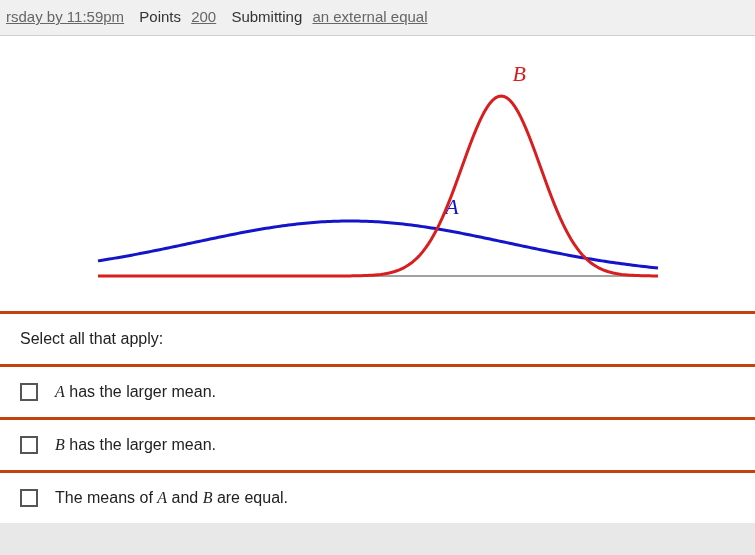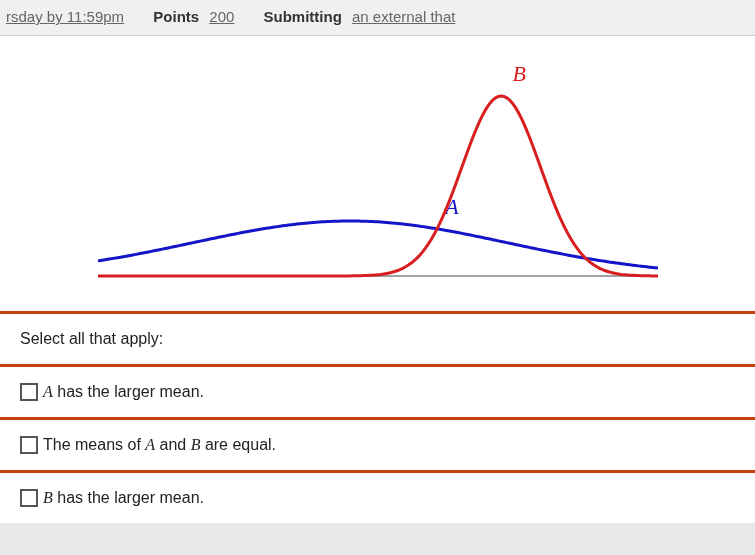--- a/index.html
+++ b/index.html
@@ -12,23 +12,23 @@
       overflow: hidden;
     }
     .header {
       padding: 8px 0 10px 0;
       font-size: 15px;
       color: #555;
       border-bottom: 1px solid #d0d0d0;
       background: #f0f0f0;
     }
     .header span.label {
-      font-weight: 700;
+      font-weight: 400;
       color: #333;
-      margin-left: 25px;
+      margin-left: 11px;
     }
     .header span.value {
       color: #666;
       margin-left: 6px;
       text-decoration: underline;
     }
     .chart-panel {
       background: #fff;
       margin: 0;
       padding: 10px 10px 20px 10px;
@@ -37,21 +37,21 @@
     .prompt-row, .option-row {
       background: #fff;
       border-top: 3px solid #c2410c;
       padding: 16px 20px;
       font-size: 16px;
       color: #222;
     }
     .option-row {
       display: flex;
       align-items: flex-start;
-      gap: 5px;
+      gap: 17px;
     }
     .checkbox {
       width: 18px;
       height: 18px;
       border: 2px solid #555;
       background: #fff;
       flex-shrink: 0;
     }
     .italic { font-style: italic; font-family: "Times New Roman", serif; }
     .curve-label {
@@ -61,21 +61,21 @@
     }
   </style>
 </head>
 <body>
 
 <div class="header">
   <span class="value">rsday by 11:59pm</span>
   <span class="label">Points</span>
   <span class="value">200</span>
   <span class="label">Submitting</span>
-  <span class="value">an external that</span>
+  <span class="value">an external equal</span>
 </div>
 
 <div class="chart-panel">
   <svg id="chart-svg" width="580" height="245" viewBox="0 0 580 245">
       <line x1="10" x2="570" y1="230" y2="230" stroke="#444" stroke-width="1"></line>
       <polyline points="10,214.88210557270975 12.8,214.4444320133252 15.600000000000001,213.99919061246186 18.4,213.54645273135682 21.200000000000003,213.08629903351118 24,212.61881964355513 26.8,212.14411429529076 29.6,211.66229246832148 32.400000000000006,211.17347351268887 35.2,210.67778676094724 38,210.17537162711983 40.8,209.6663776919955 43.6,209.1509647742406 46.4,208.62930298681997 49.2,208.1015727782403 52,207.5679649581515 54.800000000000004,207.02868070686498 57.6,206.4839315683737 60.4,205.93393942648518 63.2,205.3789364637078 66,204.81916510256121 68.8,204.25487792901342 71.6,203.68633759778018 74.4,203.1138167192581 77.2,202.53759772789803 80,201.9579727318641 82.8,201.37524334386137 85.60000000000001,200.78972049305602 88.4,200.20172421805208 91.19999999999999,199.61158344093195 94,199.01963572240905 96.8,198.42622699818634 99.60000000000001,197.83171129665703 102.4,197.2364504381298 105.2,196.64081371580517 108,196.04517755877555 110.8,195.44992517736665 113.6,194.85544619118377 116.4,194.2621362402722 119.2,193.67039657984583 122,193.08063365908254 124.8,192.49325868453084 127.6,191.90868716871412 130.39999999999998,191.32733846456256 133.2,190.7496352863454 136,190.17600321781606 138.8,189.6068702083228 141.6,189.04266605767674 144.4,188.4838218906046 147.2,187.93076962165011 150,187.3839414114213 152.8,186.84376911511222 155.6,186.3106837242588 158.4,185.7851148027144 161.20000000000002,185.26748991785848 164,184.75823406807345 166.8,184.25776910754638 169.6,183.76651316947132 172.39999999999998,183.28488008874282 175.2,182.8132788252458 178,182.35211288885685 180.79999999999998,181.90177976728023 183.6,181.46267035784726 186.4,181.0351684044094 189.20000000000002,180.61964994045596 192,180.21648273958235 194.8,179.82602577443 197.60000000000002,179.4486286852087 200.4,179.08463125889995 203.2,178.73436292022598 206,178.3981422354491 208.79999999999998,178.07627643004656 211.6,177.7690609212828 214.4,177.47677886667208 217.2,177.19970072929874 220,176.93808386092707 222.8,176.69217210380106 225.6,176.46219541199545 228.4,176.24836949314118 231.20000000000002,176.0508954713069 234,175.86995957177302 236.8,175.7057328283908 239.6,175.55837081416965 242.39999999999998,175.4280133956866 245.2,175.31478451186112 248,175.21879197758443 250.79999999999998,175.14012731263958 253.6,175.07886559629156 256.4,175.03506534787147 259.20000000000005,175.00876843362033 262,175 264.8,175.00876843362033 267.6,175.03506534787147 270.40000000000003,175.07886559629156 273.2,175.14012731263958 276,175.21879197758443 278.8,175.31478451186112 281.59999999999997,175.4280133956866 284.4,175.55837081416965 287.2,175.7057328283908 290,175.86995957177302 292.8,176.0508954713069 295.6,176.24836949314118 298.40000000000003,176.46219541199545 301.2,176.69217210380106 304,176.93808386092707 306.8,177.19970072929874 309.6,177.47677886667208 312.40000000000003,177.7690609212828 315.20000000000005,178.07627643004656 318,178.3981422354491 320.8,178.73436292022598 323.6,179.08463125889995 326.4,179.44862868520866 329.2,179.82602577443 332,180.21648273958235 334.79999999999995,180.61964994045596 337.59999999999997,181.0351684044094 340.4,181.46267035784726 343.2,181.90177976728023 346,182.35211288885685 348.8,182.8132788252458 351.59999999999997,183.28488008874282 354.4,183.76651316947132 357.2,184.25776910754638 360,184.75823406807345 362.8,185.26748991785848 365.6,185.7851148027144 368.40000000000003,186.3106837242588 371.2,186.84376911511222 374,187.3839414114213 376.8,187.93076962165011 379.6,188.4838218906046 382.40000000000003,189.04266605767674 385.20000000000005,189.6068702083228 388,190.17600321781606 390.8,190.74963528634544 393.6,191.32733846456256 396.4,191.90868716871412 399.2,192.49325868453084 402,193.0806336590825 404.79999999999995,193.67039657984583 407.59999999999997,194.2621362402722 410.4,194.85544619118377 413.2,195.44992517736665 416,196.04517755877555 418.8,196.64081371580517 421.59999999999997,197.23645043812976 424.4,197.83171129665703 427.2,198.42622699818634 430,199.01963572240905 432.8,199.61158344093195 435.6,200.20172421805208 438.40000000000003,200.78972049305602 441.2,201.37524334386137 444,201.9579727318641 446.8,202.53759772789803 449.6,203.1138167192581 452.40000000000003,203.68633759778018 455.20000000000005,204.25487792901342 458,204.81916510256121 460.8,205.3789364637078 463.6,205.9339394264852 466.4,206.4839315683737 469.2,207.02868070686498 472,207.5679649581515 474.79999999999995,208.1015727782403 477.59999999999997,208.62930298681997 480.4,209.1509647742406 483.2,209.6663776919955 486,210.17537162711983 488.8,210.67778676094724 491.59999999999997,211.17347351268887 494.4,211.66229246832148 497.2,212.14411429529076 500,212.61881964355513 502.8,213.08629903351118 505.6,213.54645273135682 508.40000000000003,213.99919061246186 511.2,214.4444320133252 514,214.88210557270975 516.8,215.31214906255113 519.6,215.73450920924444 522.4,216.1491415059167 525.2,216.55601001629455 528,216.95508717077942 530.8000000000001,217.3463535553405 533.6,217.7297976938343 536.4,218.1054158243562 539.1999999999999,218.47321167022392 542,218.8331962061874 544.8,219.18538742045106 547.6,219.52981007308608 550.4,219.8664954514003 553.1999999999999,220.19548112282237 556,220.51681068584358 558.8,220.8305335195497 561.6,221.1367045322585 564.4,221.43538390976627 567.2,221.7266368636887 570,222.0105333803673" fill="none" stroke="#1414c8" stroke-width="3"></polyline>
       <text x="357.2" y="168" class="curve-label" fill="#1414c8">A</text>
       <polyline points="10,230 12.8,230 15.600000000000001,230 18.4,230 21.200000000000003,230 24,230 26.8,230 29.6,230 32.400000000000006,230 35.2,230 38,230 40.8,230 43.6,230 46.4,230 49.2,230 52,230 54.800000000000004,230 57.6,230 60.4,230 63.2,230 66,230 68.8,230 71.6,230 74.4,230 77.2,229.99999999999997 80,229.99999999999997 82.8,229.99999999999994 85.60000000000001,229.9999999999999 88.4,229.99999999999977 91.19999999999999,229.9999999999996 94,229.9999999999993 96.8,229.99999999999872 99.60000000000001,229.99999999999773 102.4,229.99999999999596 105.2,229.99999999999292 108,229.99999999998764 110.8,229.99999999997848 113.6,229.99999999996277 116.4,229.99999999993588 119.2,229.99999999989018 122,229.99999999981281 124.8,229.9999999996826 127.6,229.99999999946453 130.39999999999998,229.99999999910125 133.2,229.99999999849916 136,229.99999999750654 138.8,229.99999999587848 141.6,229.99999999322208 144.4,229.99999998891028 147.2,229.99999998194787 150,229.99999997076384 152.8,229.99999995289178 155.6,229.99999992448087 158.4,229.99999987955144 161.20000000000002,229.99999980886932 164,229.99999969825265 166.8,229.99999952604108 169.6,229.99999925933443 172.39999999999998,229.99999884843663 175.2,229.99999821869727 178,229.99999725860366 180.79999999999998,229.99999580250542 183.6,229.99999360570501 186.4,229.99999030875878 189.20000000000002,229.99998538663098 192,229.99997807672096 194.8,229.99996727762007 197.60000000000002,229.99995140758693 200.4,229.99992820796538 203.2,229.99989447186363 206,229.99984567208548 208.79999999999998,229.99977545420933 211.6,229.99967495045627 214.4,229.99953185712803 217.2,229.99932920242904 220,229.99904371188268 222.8,229.99864365475506 225.6,229.99808602636594 228.4,229.99731288740622 231.20000000000002,229.99624664200215 234,229.99478399106283 236.8,229.99278824646927 239.6,229.9900796353381 242.39999999999998,229.98642316283505 245.2,229.98151353836846 248,229.97495660577766 250.79999999999998,229.96624665657652 253.6,229.9547389507006 256.4,229.93961672697756 259.20000000000005,229.91985196235873 262,229.89415914270717 264.8,229.8609413476697 267.6,229.8182280378597 270.40000000000003,229.76360407486078 273.2,229.69412971420053 276,229.60625159872708 278.8,229.49570515372727 281.59999999999997,229.35740925237226 284.4,229.185354583982 287.2,228.97248781688972 290,228.71059439523455 292.8,228.39018363063514 295.6,228.00038062311637 298.40000000000003,227.5288304396945 301.2,226.9616208532178 304,226.28323074881098 306.8,225.47651198265058 309.6,224.52271296310184 312.40000000000003,223.40155244839193 315.20000000000005,222.09135194778665 318,220.56923460743138 320.8,218.8113974981103 323.6,216.79346275369105 326.4,214.49091100804813 329.2,211.8795980408784 332,208.9363524940142 334.79999999999995,205.6396490174097 337.59999999999997,201.9703473410532 340.4,197.91248367469137 343.2,193.45409667479515 346,188.58806618111436 348.8,183.31293923025456 351.59999999999997,177.63371473169332 354.4,171.562555875497 357.2,165.11939805239217 360,158.3324200015137 362.8,151.2383472139515 365.6,143.88255941091694 368.40000000000003,136.31897821627354 371.2,128.60971690970229 374,120.8244812517259 376.8,113.0397186045272 379.6,105.33752164306432 382.40000000000003,97.80430249996539 385.20000000000005,90.52926280101502 388,83.60269427662769 390.8,77.11415301770367 393.6,71.15055753477273 396.4,65.79426617086187 399.2,61.12119277056061 402,57.199020568614 404.79999999999995,54.08557288664392 407.59999999999997,51.827395391827906 410.4,50.45859847772951 413.2,50 416,50.45859847772951 418.8,51.827395391827906 421.59999999999997,54.08557288664392 424.4,57.199020568614 427.2,61.12119277056061 430,65.79426617086187 432.8,71.15055753477287 435.6,77.11415301770381 438.40000000000003,83.60269427662783 441.2,90.52926280101516 444,97.80430249996556 446.8,105.33752164306448 449.6,113.03971860452738 452.40000000000003,120.82448125172608 455.20000000000005,128.60971690970248 458,136.3189782162737 460.8,143.8825594109171 463.6,151.2383472139516 466.4,158.3324200015137 469.2,165.11939805239217 472,171.562555875497 474.79999999999995,177.63371473169332 477.59999999999997,183.31293923025456 480.4,188.58806618111436 483.2,193.45409667479515 486,197.91248367469137 488.8,201.9703473410532 491.59999999999997,205.6396490174097 494.4,208.9363524940142 497.2,211.8795980408784 500,214.49091100804813 502.8,216.79346275369107 505.6,218.81139749811035 508.40000000000003,220.5692346074314 511.2,222.09135194778668 514,223.40155244839195 516.8,224.52271296310187 519.6,225.4765119826506 522.4,226.283230748811 525.2,226.96162085321782 528,227.5288304396945 530.8000000000001,228.0003806231164 533.6,228.39018363063516 536.4,228.71059439523455 539.1999999999999,228.97248781688972 542,229.185354583982 544.8,229.35740925237226 547.6,229.49570515372727 550.4,229.60625159872708 553.1999999999999,229.69412971420053 556,229.76360407486078 558.8,229.8182280378597 561.6,229.8609413476697 564.4,229.89415914270717 567.2,229.91985196235873 570,229.93961672697756" fill="none" stroke="#d81e1e" stroke-width="3"></polyline>
       <text x="424.4" y="35" class="curve-label" fill="#d81e1e">B</text>
     </svg>
@@ -83,19 +83,19 @@
 
 <div class="prompt-row">Select all that apply:</div>
 
 <div id="options">
     <div class="option-row">
       <div class="checkbox"></div>
       <div><span class="italic">A</span> has the larger mean.</div>
     </div>
     <div class="option-row">
       <div class="checkbox"></div>
-      <div>The means of <span class="italic">A</span> and <span class="italic">B</span> are equal.</div>
+      <div><span class="italic">B</span> has the larger mean.</div>
     </div>
     <div class="option-row">
       <div class="checkbox"></div>
-      <div><span class="italic">B</span> has the larger mean.</div>
+      <div>The means of <span class="italic">A</span> and <span class="italic">B</span> are equal.</div>
     </div>
   </div>
 
 </body></html>

